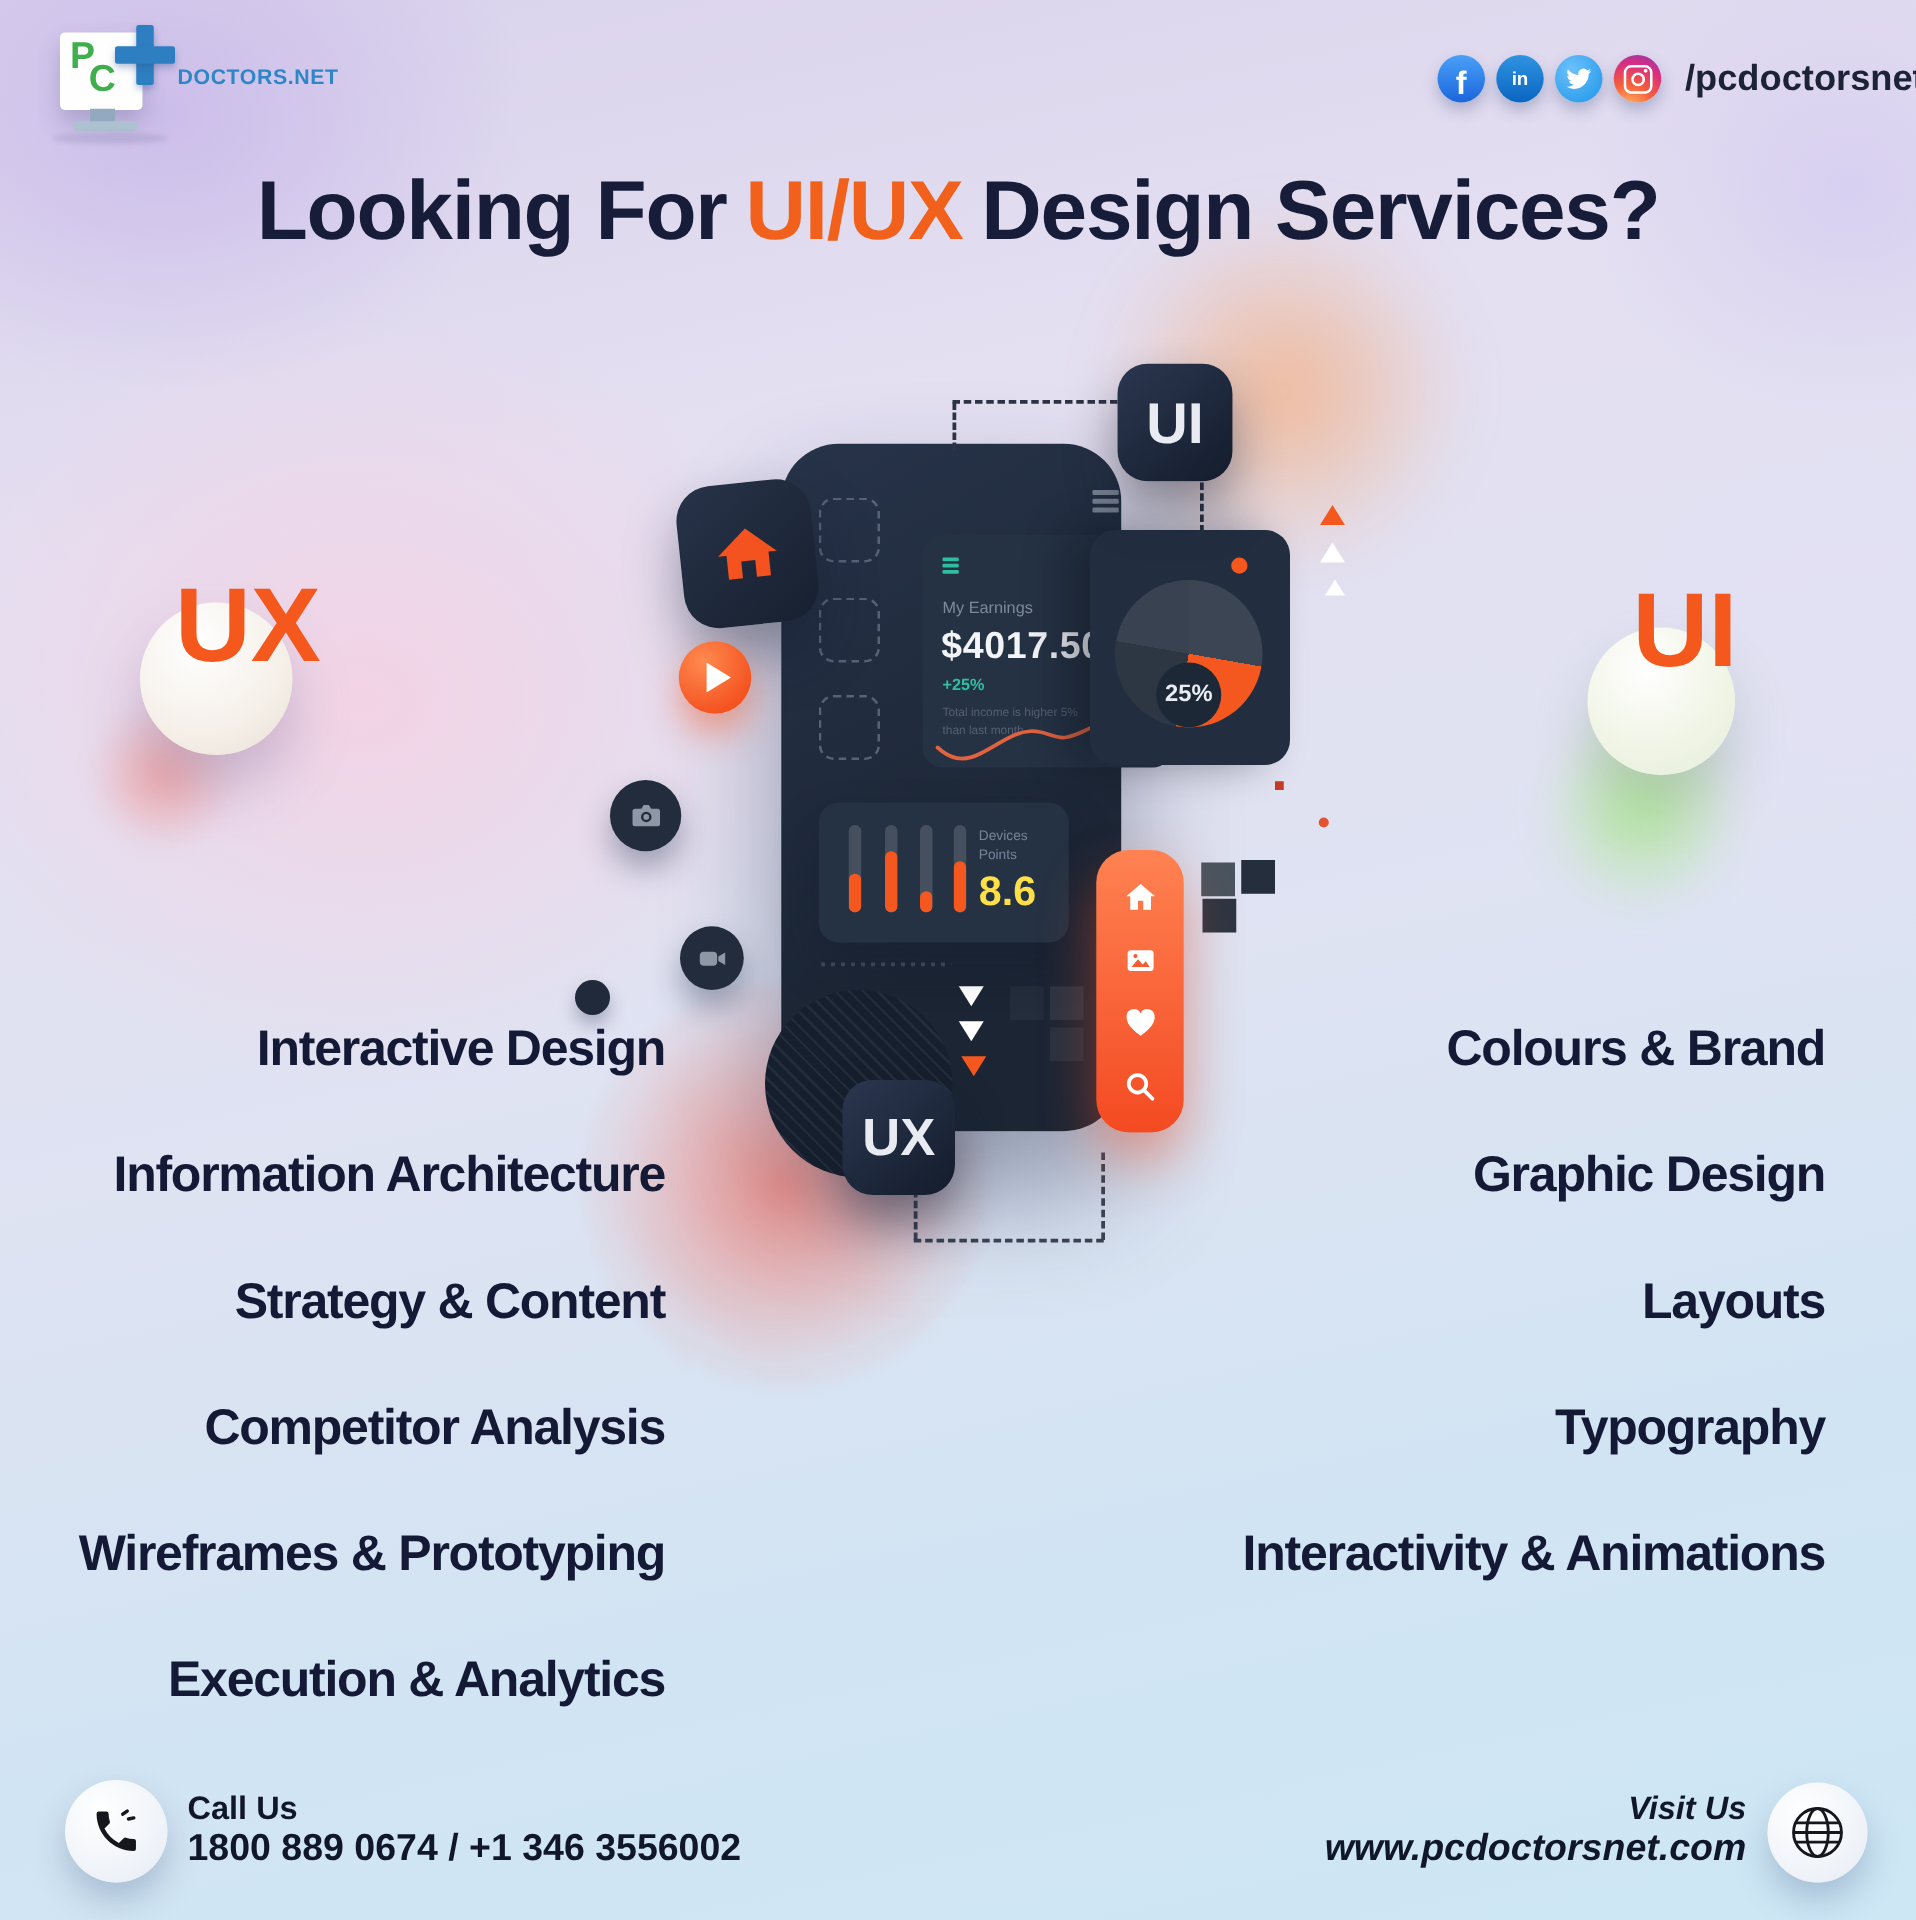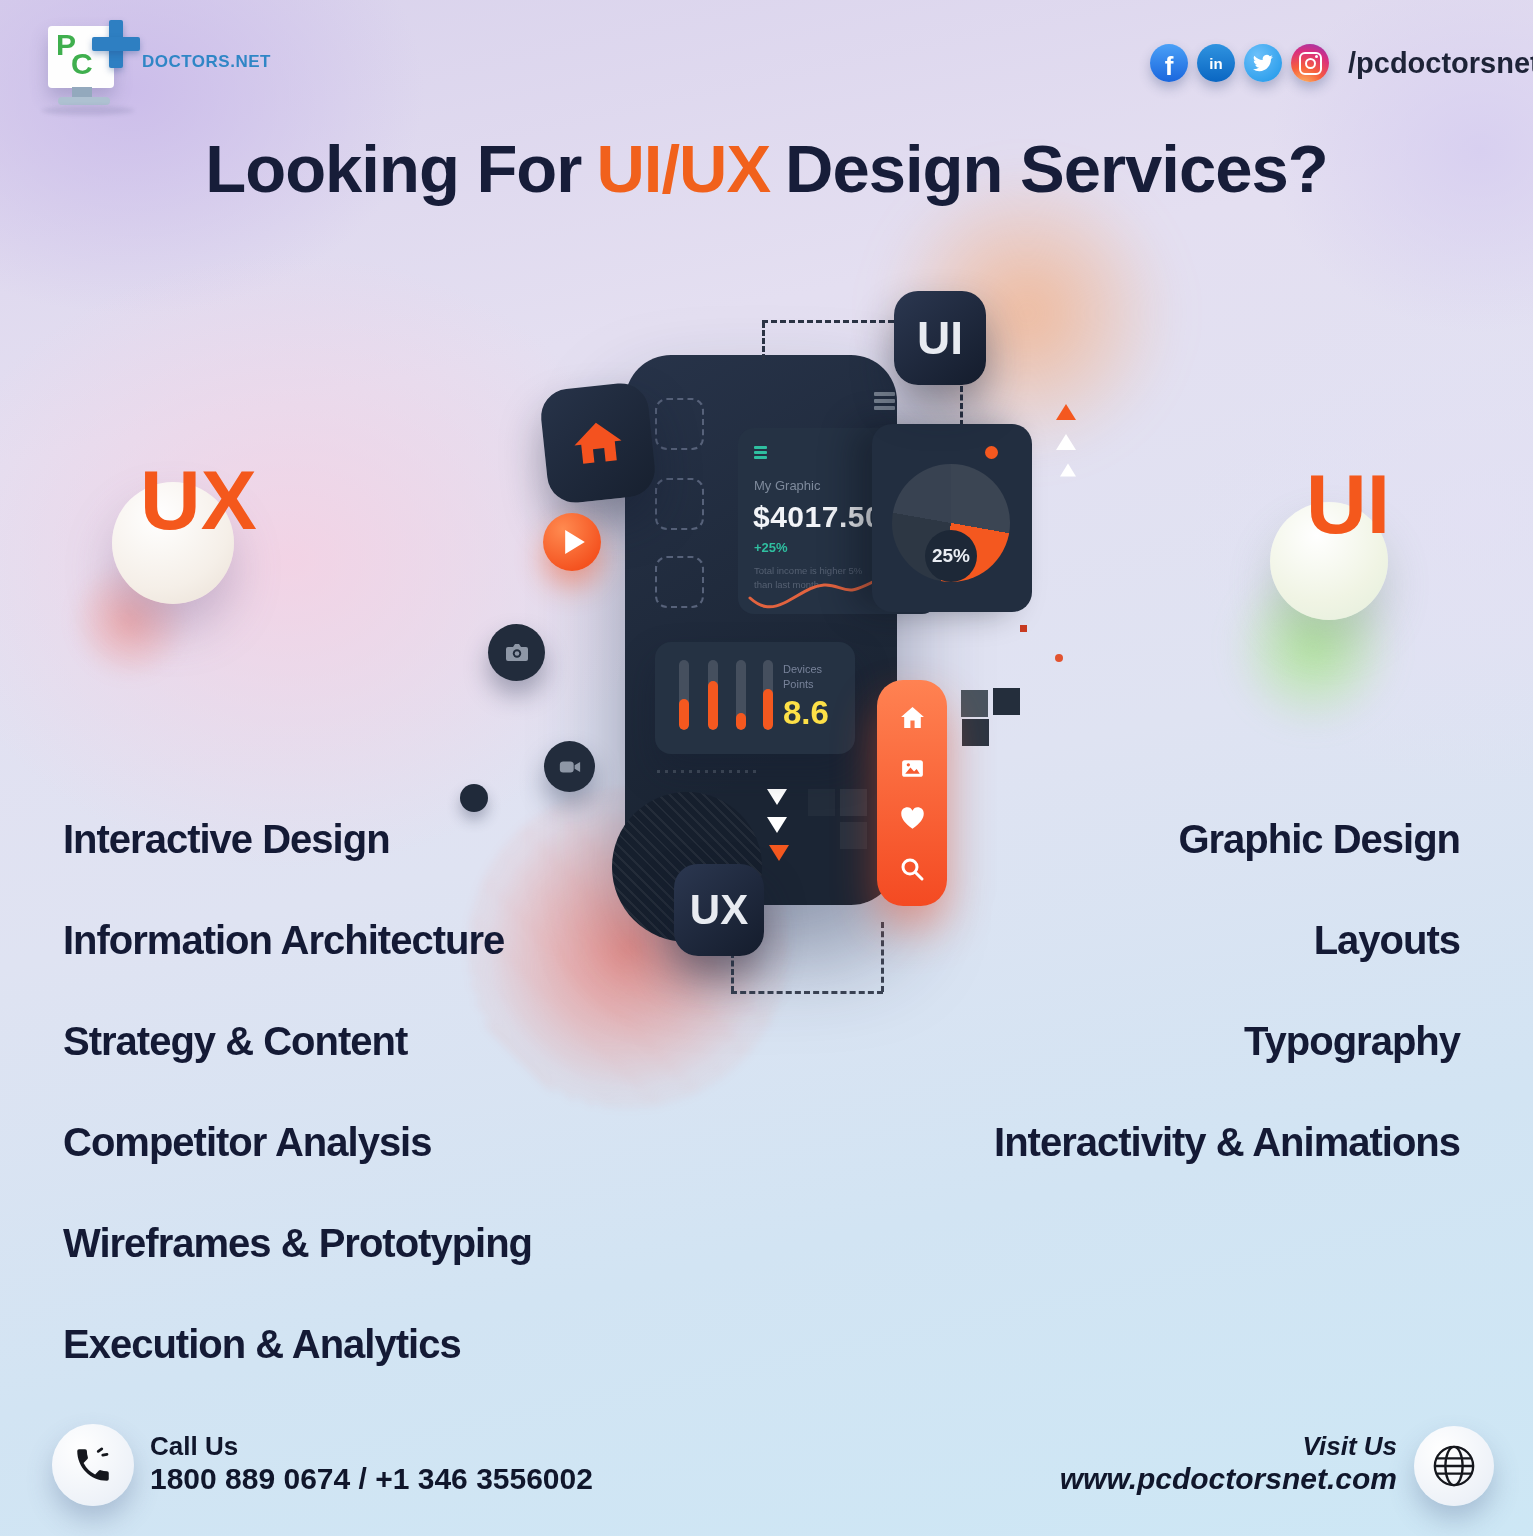--- a/index.html
+++ b/index.html
@@ -104,21 +104,21 @@
   
   .menu-bar{left:877px;top:680px;width:70px;height:226px;border-radius:26px;background:linear-gradient(180deg,#ff8252,#f44a22);box-shadow:0 22px 44px rgba(244,80,40,.45);display:flex;flex-direction:column;align-items:center;justify-content:space-between;padding:24px 0;box-sizing:border-box;z-index:6;}
   .sq{width:27px;height:27px;z-index:3;}
   .tri-down{width:0;height:0;border-left:10px solid transparent;border-right:10px solid transparent;border-top:16px solid #fff;z-index:3;}
   .tri-up{width:0;height:0;border-left:10px solid transparent;border-right:10px solid transparent;border-bottom:16px solid #fff;z-index:3;}
   .tri-orange{border-top-color:#f4581f;}
   .triu-orange{border-bottom-color:#f4581f;}
   .dot-sq{left:1020px;top:625px;width:7px;height:7px;background:#c93b22;z-index:3;}
   .dot-c{left:1055px;top:654px;width:8px;height:8px;border-radius:50%;background:#e2532f;z-index:3;}
   
-  .svc{z-index:5;font-size:40px;font-weight:800;letter-spacing:-1px;color:#141a35;}
+  .svc{z-index:5;font-size:40px;font-weight:800;letter-spacing:-1px;color:#141a35;text-align:right;}
   .svc div{height:48px;line-height:48px;margin-bottom:53px;}
   .svc-left{left:63px;top:815px;}
   .svc-right{right:73px;top:815px;text-align:right;}
   
   .foot-circle{border-radius:50%;background:radial-gradient(circle at 35% 30%,#ffffff,#eef2f8 70%,#e3eaf3);box-shadow:0 14px 26px rgba(80,100,140,.3);display:flex;align-items:center;justify-content:center;z-index:5;}
   .call-circle{left:52px;top:1424px;width:82px;height:82px;}
   .globe-circle{left:1414px;top:1426px;width:80px;height:80px;}
   .call-text{left:150px;top:1432px;z-index:5;}
   .visit-text{right:136px;top:1432px;text-align:right;z-index:5;font-style:italic;}
   .foot-label{font-size:26px;font-weight:700;color:#10162b;line-height:1.1;}
@@ -221,21 +221,21 @@
       </svg>
   </div>
   <div class="abs dot-dark"></div>
 
   <div class="abs earn-card">
     <div class="mini-burger">
         <div></div>
         <div></div>
         <div></div>
       </div>
-    <div class="earn-label">My Graphic</div>
+    <div class="earn-label">My Earnings</div>
     <div class="earn-amount">$4017.50</div>
     <div class="earn-change">+25%</div>
     <div class="earn-note">Total income is higher 5% than last month</div>
     <svg class="spark" width="180" height="54" viewBox="0 0 180 54">
       <path d="M6 42 C16 51 26 54 40 47 C56 39 66 30 80 29 C92 28 98 35 108 34 C122 32 142 18 156 11 C164 7 170 6 176 5" fill="none" stroke="#e2633f" stroke-width="3" stroke-linecap="round"></path>
     </svg>
   </div>
 
   <div class="abs donut-card">
     <div class="dot-orange"></div>
@@ -301,20 +301,21 @@
 
   <div class="abs svc svc-left">
     <div>Interactive Design</div>
     <div>Information Architecture</div>
     <div>Strategy &amp; Content</div>
     <div>Competitor Analysis</div>
     <div>Wireframes &amp; Prototyping</div>
     <div>Execution &amp; Analytics</div>
   </div>
   <div class="abs svc svc-right">
+    <div>Colours &amp; Brand</div>
     <div>Graphic Design</div>
     <div>Layouts</div>
     <div>Typography</div>
     <div>Interactivity &amp; Animations</div>
   </div>
 
   <div class="abs foot-circle call-circle">
     <svg width="42" height="42" viewBox="0 0 24 24">
       <path fill="#15171d" d="M6.62 10.79a15.05 15.05 0 0 0 6.59 6.59l2.2-2.21a1 1 0 0 1 1.02-.24c1.12.37 2.33.57 3.57.57a1 1 0 0 1 1 1V20a1 1 0 0 1-1 1C10.61 21 3 13.39 3 4a1 1 0 0 1 1-1h3.5a1 1 0 0 1 1 1c0 1.25.2 2.45.57 3.57.11.35.03.74-.25 1.02z"></path>
       <line x1="15" y1="4.2" x2="17" y2="2.8" stroke="#15171d" stroke-width="1.6" stroke-linecap="round"></line>

